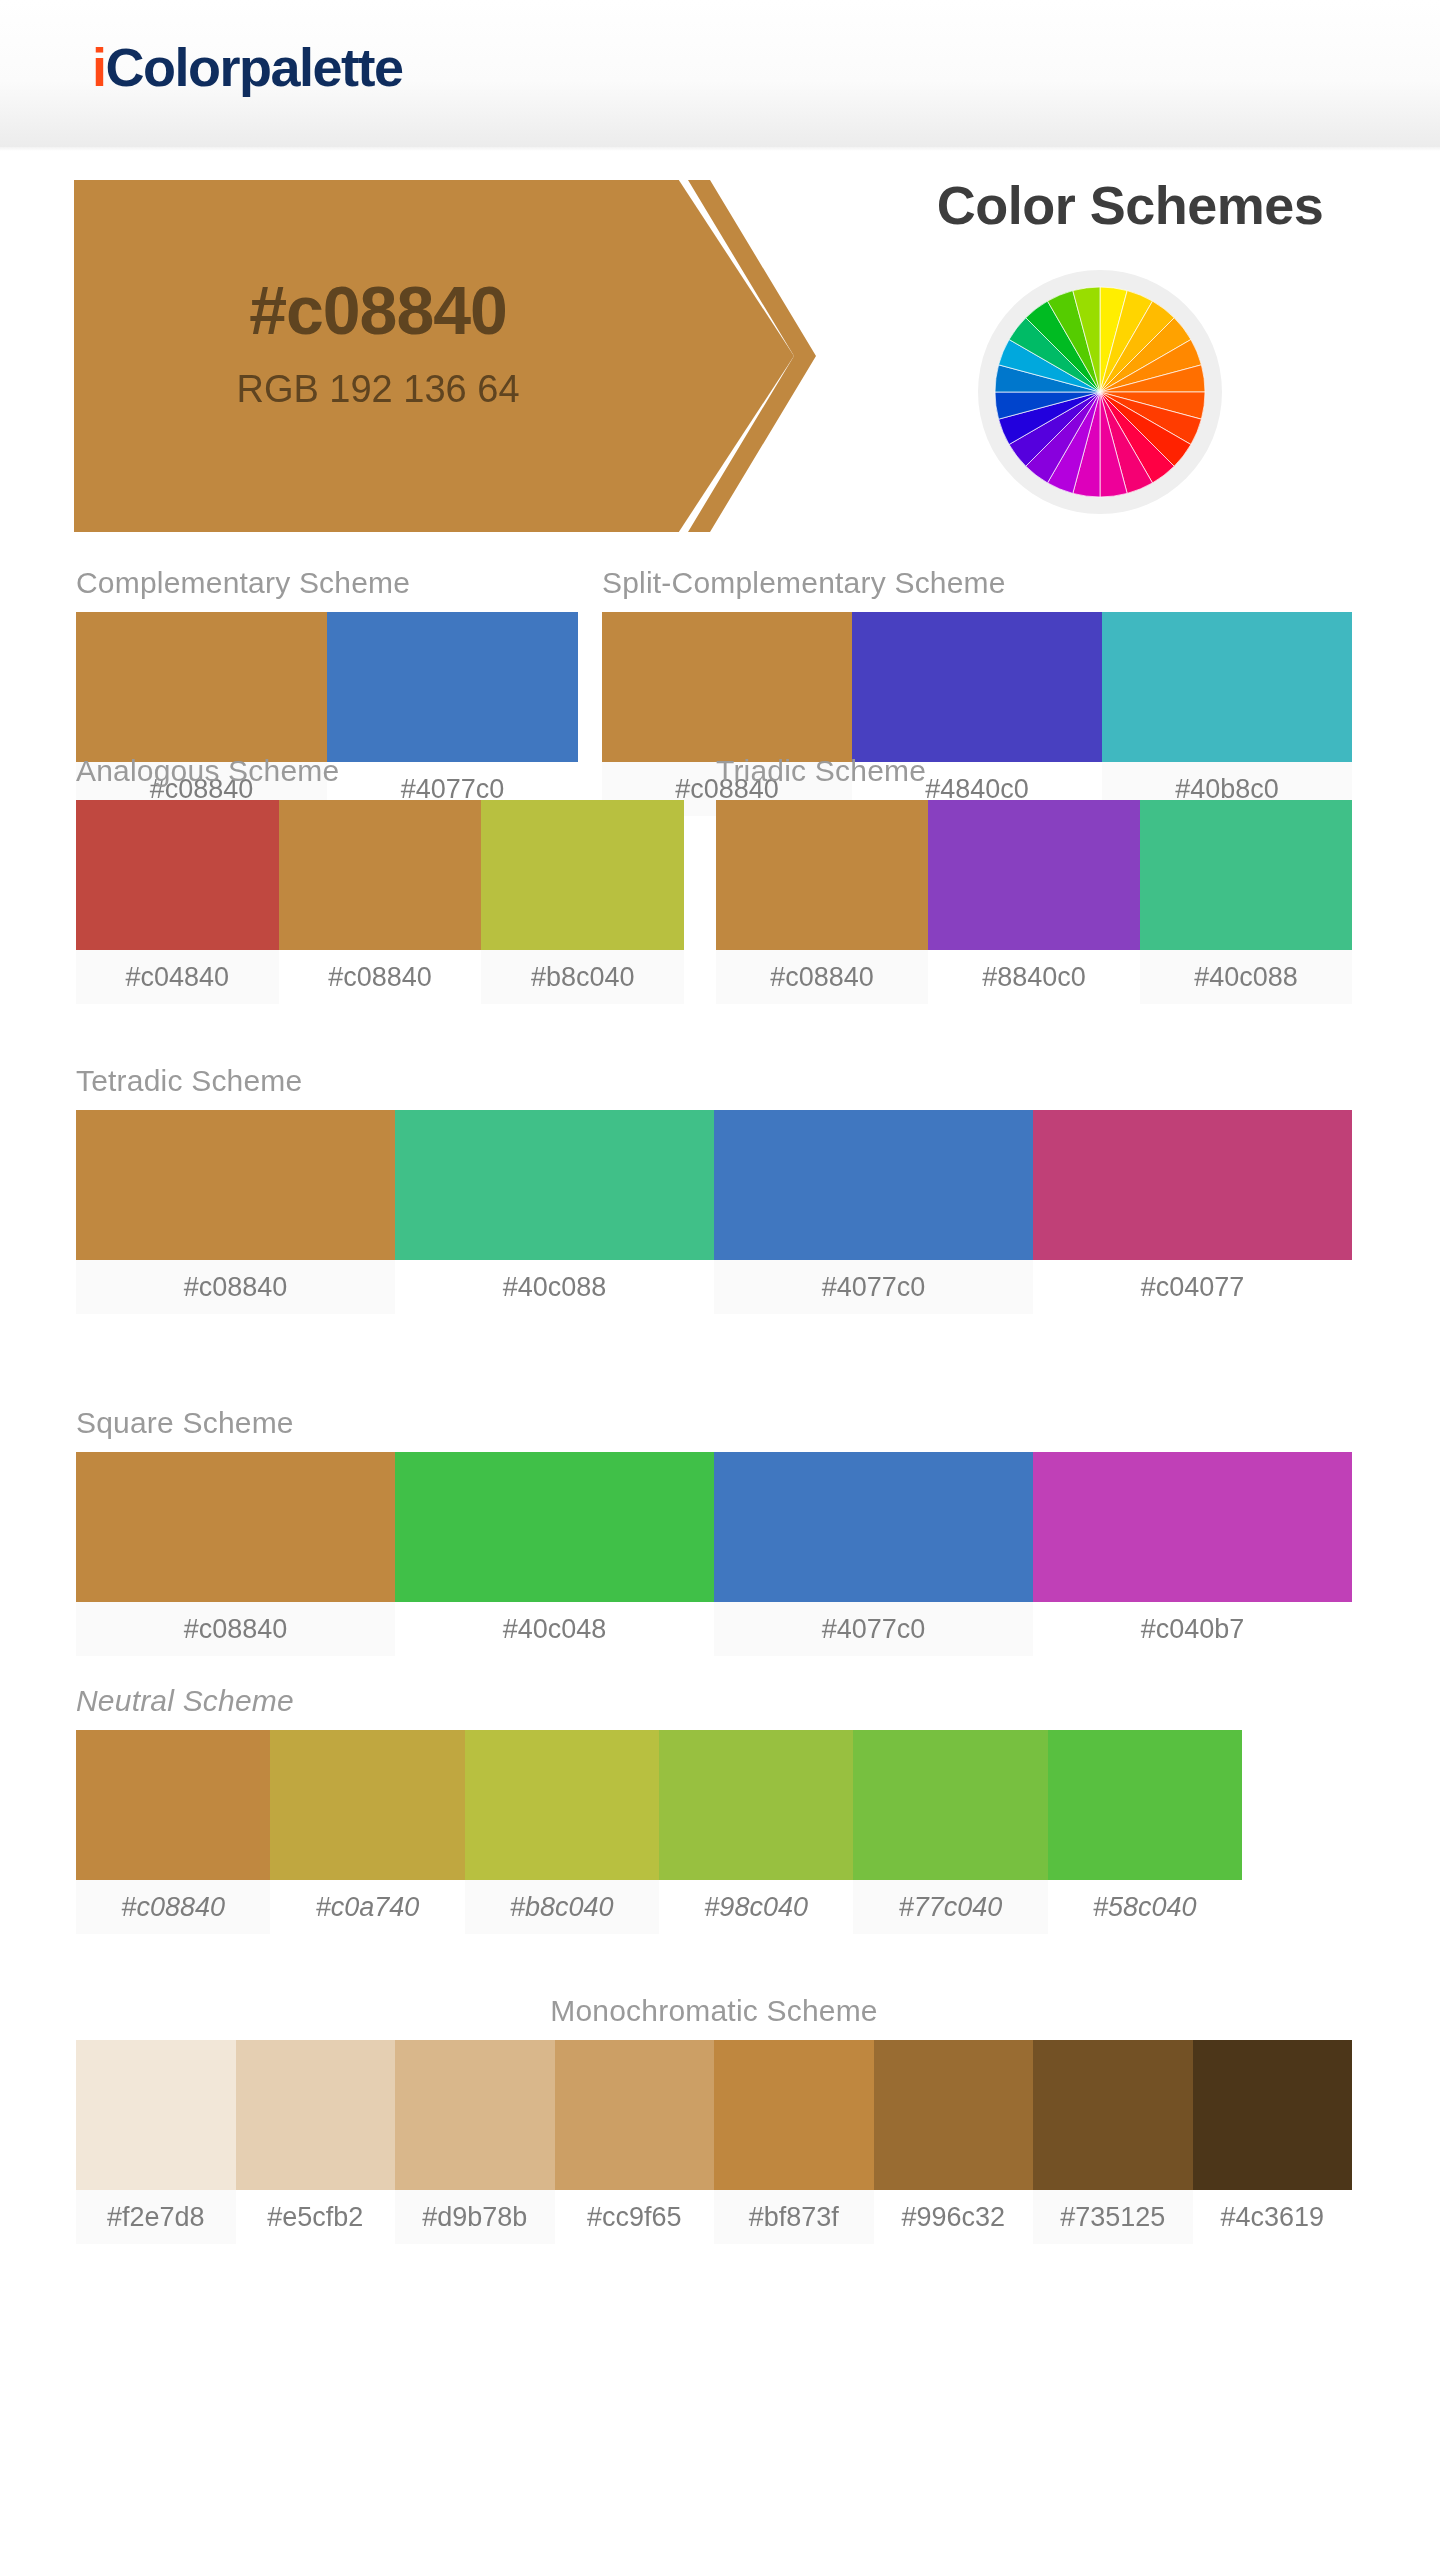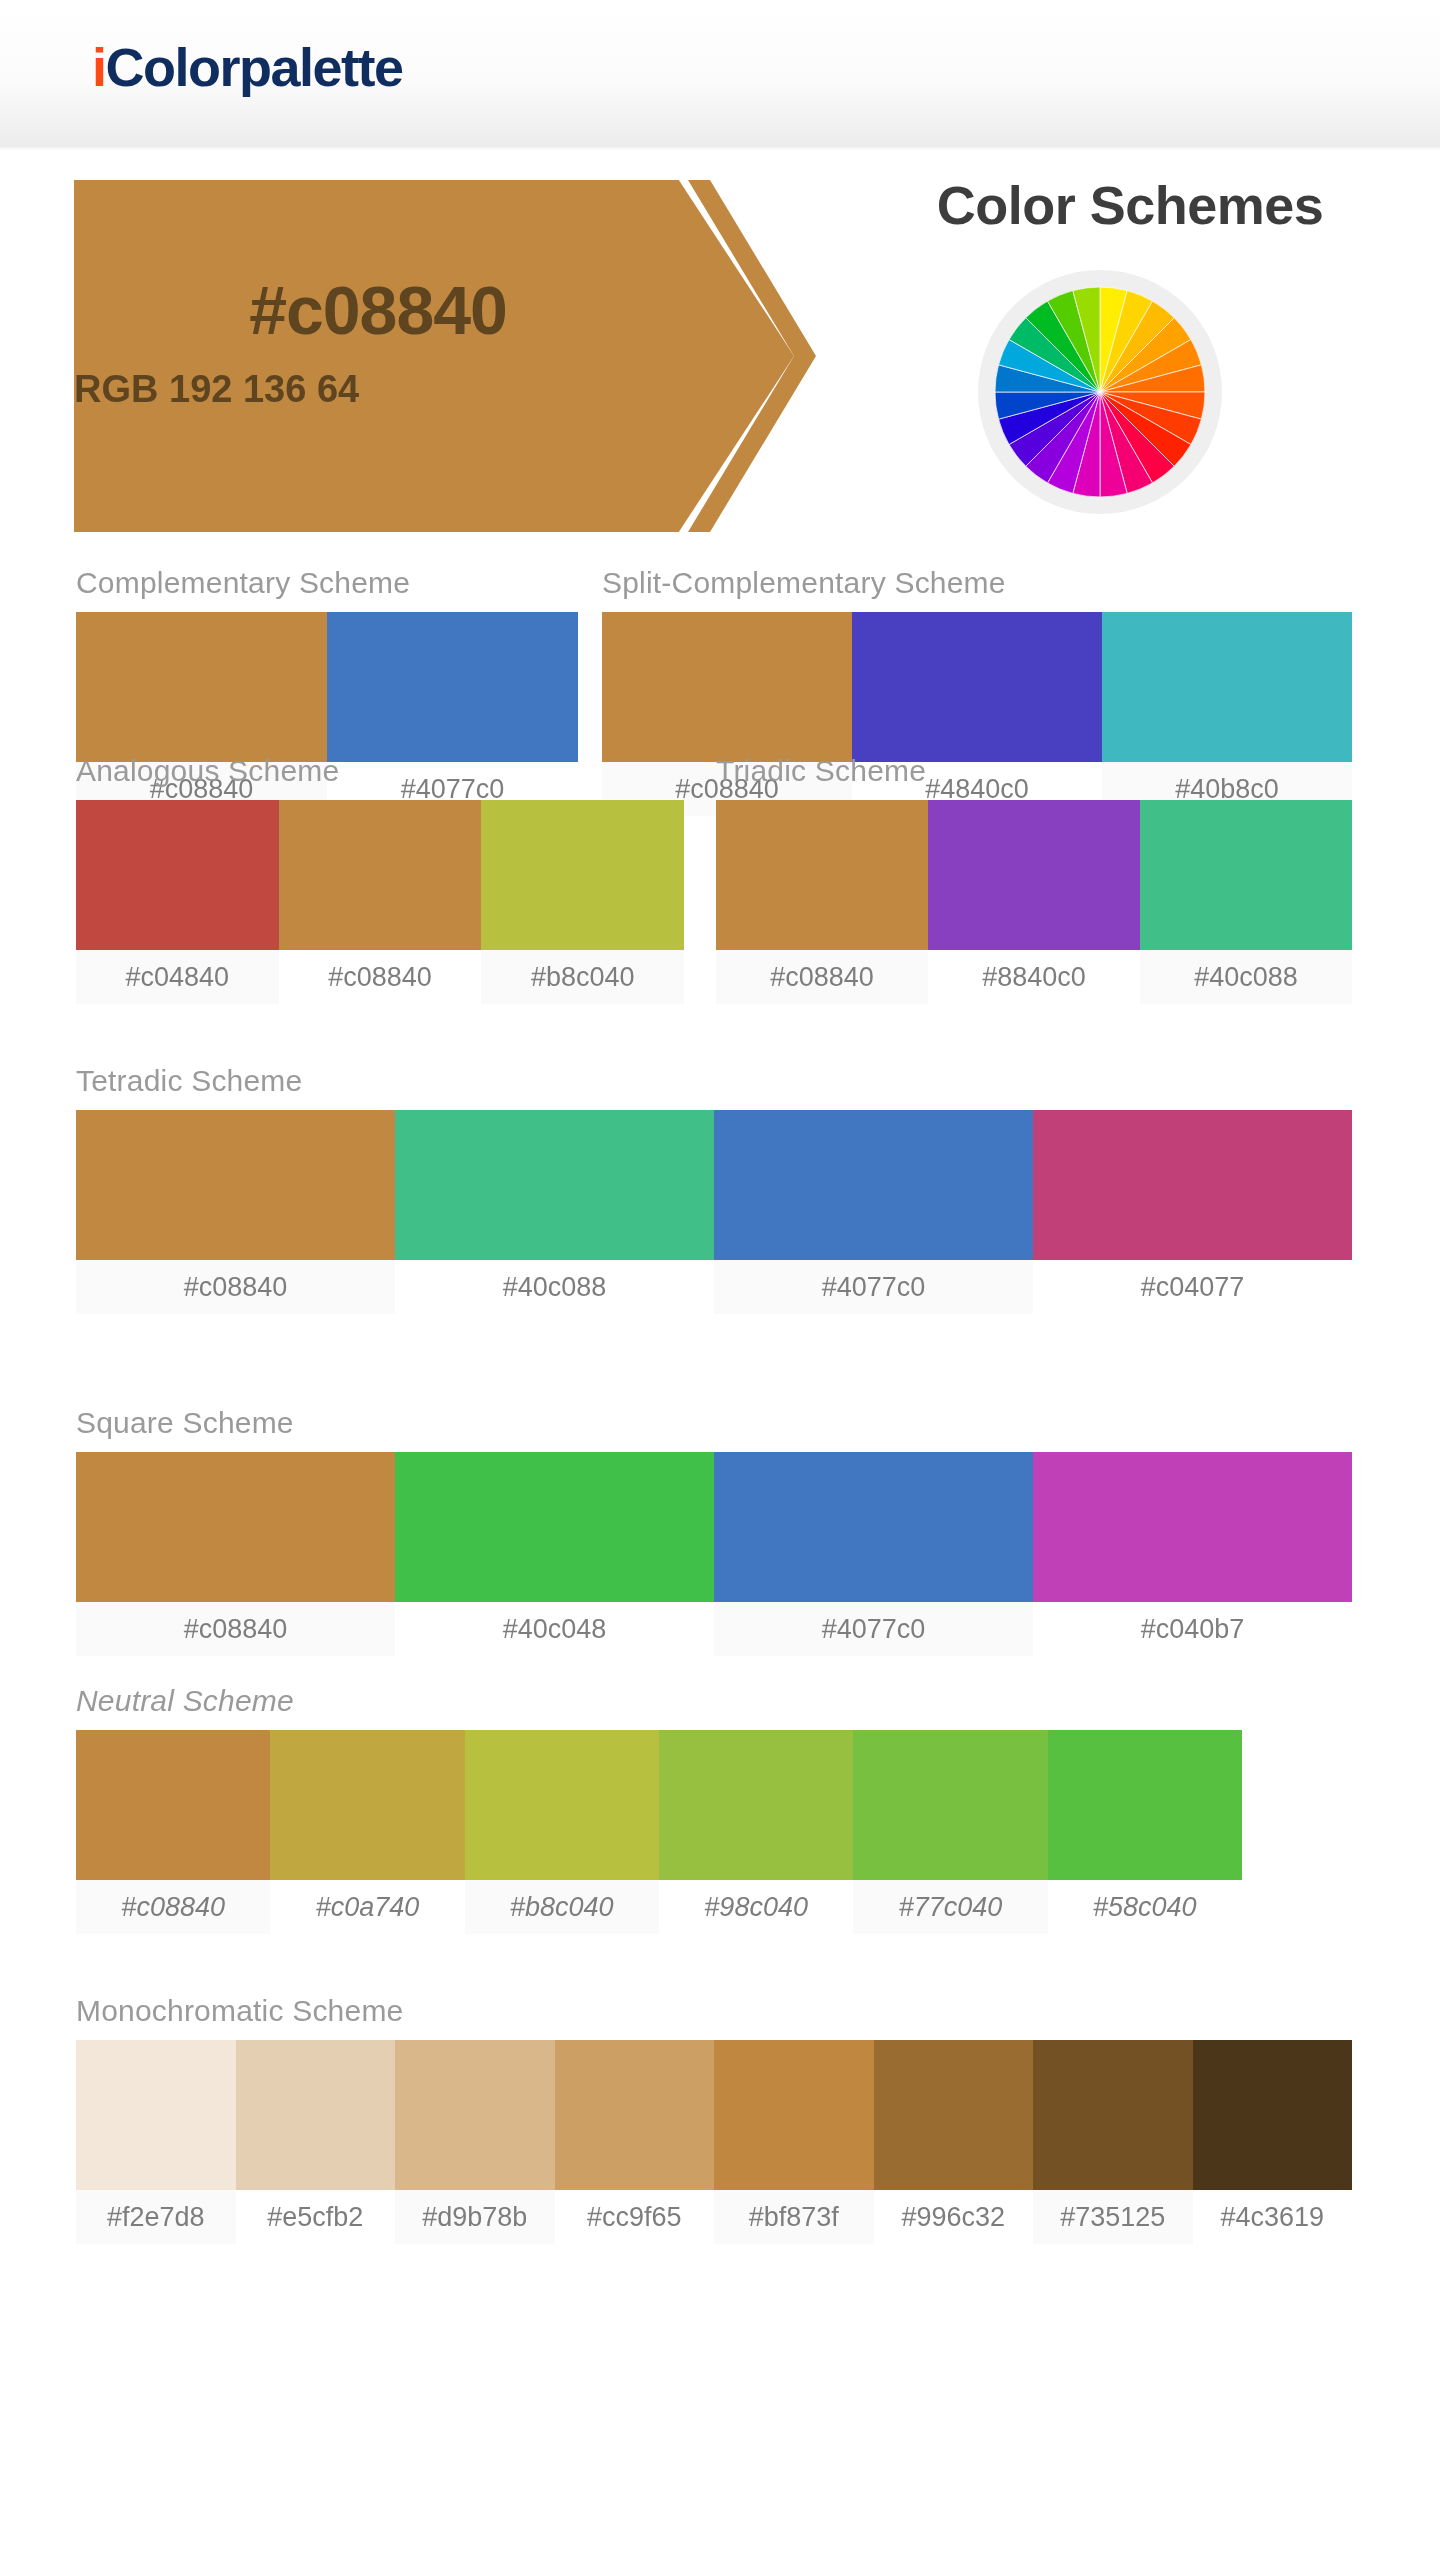--- a/index.html
+++ b/index.html
@@ -84,22 +84,23 @@
     font-size:68px;
     font-weight:bold;
     color:#5f4420;
     letter-spacing:-1px;
     line-height:1;
   }
   .hero-rgb {
     position:absolute;
     left:0; top:190px;
     width:608px;
+    text-align:center;
     font-size:38px;
-    font-weight:bold;
+    font-weight:normal;
     color:#5f4420;
     letter-spacing:0px;
     line-height:1;
   }
 
   .schemes-title {
     position:absolute;
     left:860px; top:30px;
     width:540px;
     text-align:center;
@@ -331,21 +332,21 @@
             <div class="hex-cell shade">#c08840</div>
             <div class="hex-cell">#c0a740</div>
             <div class="hex-cell shade">#b8c040</div>
             <div class="hex-cell">#98c040</div>
             <div class="hex-cell shade">#77c040</div>
             <div class="hex-cell">#58c040</div>
           </div>
       </div>
     </div>
 
-    <div class="row" style="height:310px;">
+    <div class="row" style="height:310px;text-align:center;">
       <div class="scheme" style="left:76px; top:0; width:1276px;">
         <div class="scheme-label">Monochromatic Scheme</div>
         <div class="swatch-strip">
             <div class="swatch" style="background: rgb(242, 231, 216);"></div>
             <div class="swatch" style="background: rgb(229, 207, 178);"></div>
             <div class="swatch" style="background: rgb(217, 183, 139);"></div>
             <div class="swatch" style="background: rgb(204, 159, 101);"></div>
             <div class="swatch" style="background: rgb(191, 135, 63);"></div>
             <div class="swatch" style="background: rgb(153, 108, 50);"></div>
             <div class="swatch" style="background: rgb(115, 81, 37);"></div>

